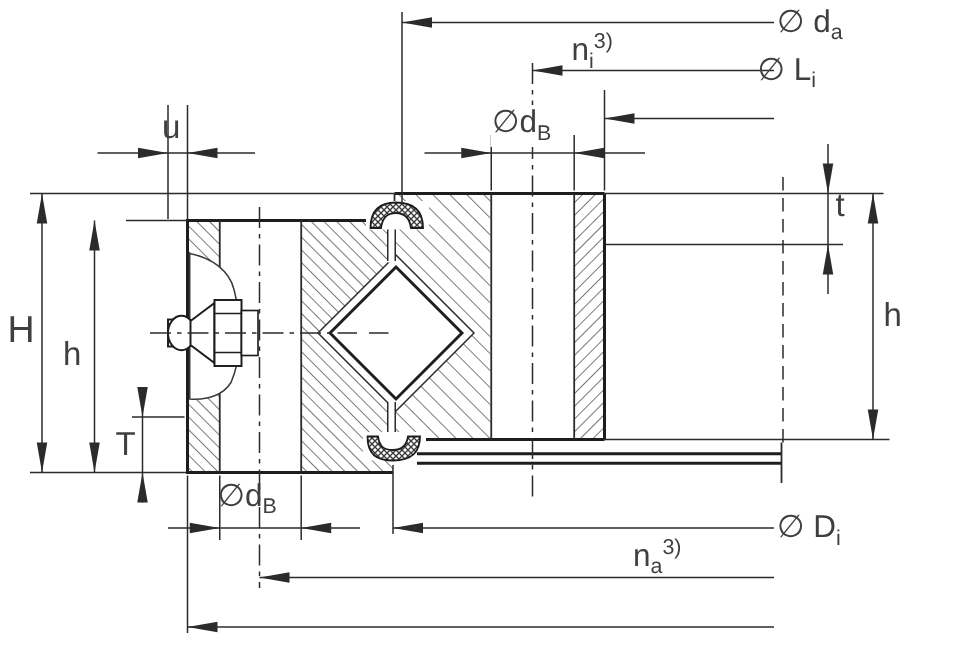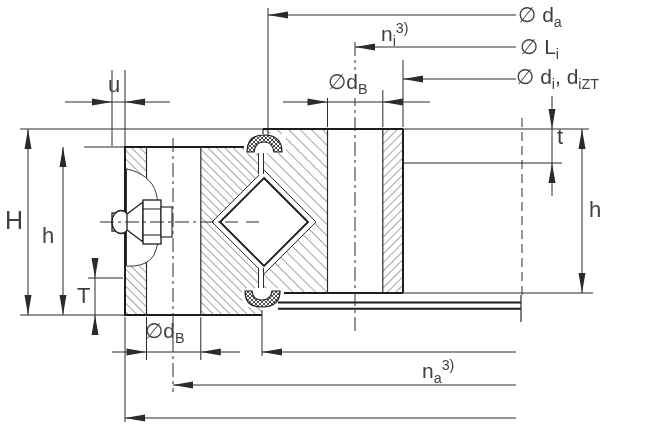--- a/index.html
+++ b/index.html
@@ -166,28 +166,28 @@
     <polygon points="582,293 578.5,273 585.5,273"></polygon>
     <polygon points="146.5,352 126.5,348.5 126.5,355.5"></polygon>
     <polygon points="200.8,352 220.8,348.5 220.8,355.5"></polygon>
     <polygon points="262,352 282,348.5 282,355.5"></polygon>
     <polygon points="173,385 193,381.5 193,388.5"></polygon>
     <polygon points="125,418 145,414.5 145,421.5"></polygon>
   </g>
 </svg>
 
 <div class="lbl" style="left:518px;top:3px"><span>∅ d</span><sub>a</sub></div>
-<div class="lbl" style="left:520px;top:35px"><span>∅ L</span><sub>i</sub></div>
-<div class="lbl" style="left:516px;top:65px"><span>∅ d</span><sub>i</sub><span>, d</span><sub>iZT</sub></div>
+<div class="lbl" style="left:505px;top:35px"><span>∅ L</span><sub>i</sub></div>
 <div class="lbl" style="left:381px;top:20px"><span>n</span><sub>i</sub><sup>3)</sup></div>
 <div class="lbl mask" style="left:327px;top:70px"><span>∅d</span><sub>B</sub></div>
 <div class="lbl mid" style="left:108px;top:72px"><span>u</span></div>
 
 <div class="lbl big" style="left:5px;top:206px"><span>H</span></div>
 <div class="lbl mid" style="left:42px;top:223px"><span>h</span></div>
 <div class="lbl mid" style="left:77px;top:283px"><span>T</span></div>
 <div class="lbl mid" style="left:557px;top:124px"><span>t</span></div>
 <div class="lbl mid" style="left:589px;top:197px"><span>h</span></div>
 
 <div class="lbl" style="left:145px;top:319px"><span>∅d</span><sub>B</sub></div>
+<div class="lbl" style="left:518px;top:340px"><span>∅ D</span><sub>i</sub></div>
 <div class="lbl" style="left:422px;top:357px"><span>n</span><sub>a</sub><sup>3)</sup></div>
 
 </div>
 
 </body></html>

